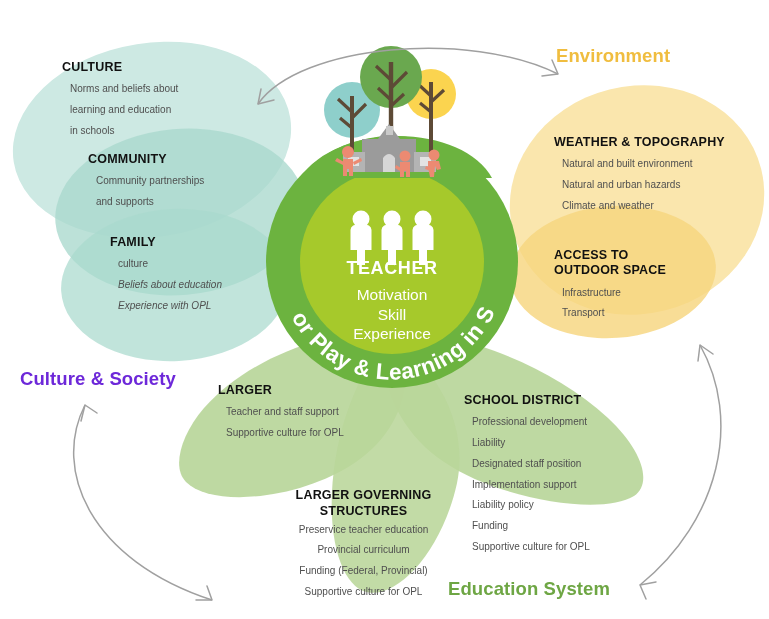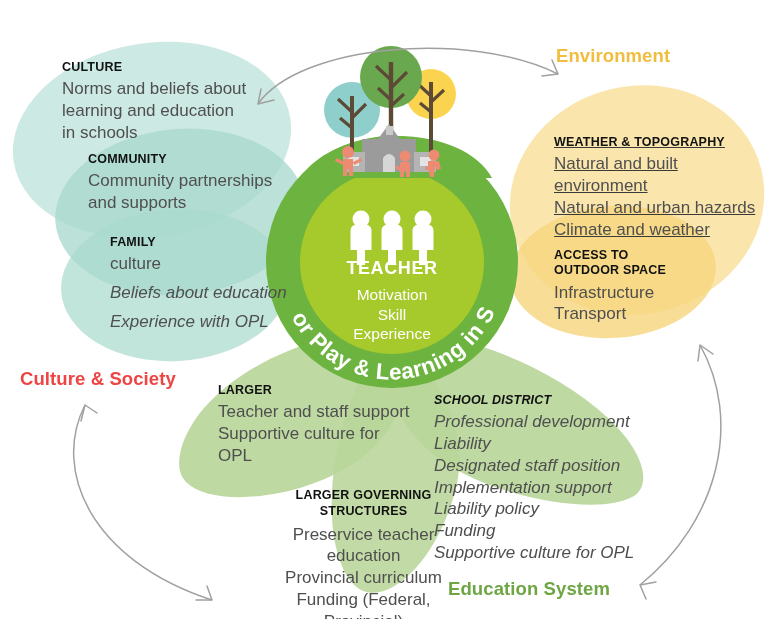--- a/index.html
+++ b/index.html
@@ -11,21 +11,21 @@
     position:relative;
   }
   #stage{position:absolute;left:0;top:0;width:769px;height:619px;}
   svg.layer{position:absolute;left:0;top:0;width:769px;height:619px;}
   .txt{position:absolute;}
   .hdr{
     font-weight:bold;font-size:12.5px;letter-spacing:.2px;
     color:#111111;line-height:1.22;margin:0 0 3px 0;
   }
   .body-line{
-    font-size:17px;line-height:1.28;color:#4f4f4f;margin:0;
+    font-size:10px;line-height:1.28;color:#4f4f4f;margin:8px;
   }
   .body-line.sp{margin-top:7px;font-style:italic;}
   .sectlabel{
     position:absolute;font-weight:bold;font-size:18.5px;letter-spacing:.1px;
   }
   
   .center-txt{position:absolute;text-align:center;color:#ffffff;width:200px;}
   .teacher-word{
     font-size:18px;font-weight:bold;letter-spacing:.6px;
   }
@@ -177,42 +177,42 @@
     <p class="body-line">and supports</p>
   </div>
 
   <div class="txt" style="left:110px;top:235px;width:200px;">
     <p class="hdr">FAMILY</p>
     <p class="body-line">culture</p>
     <p class="body-line sp">Beliefs about education</p>
     <p class="body-line sp">Experience with OPL</p>
   </div>
 
-  <div class="txt" style="left:554px;top:135px;width:215px;text-decoration:underline;">
+  <div class="txt" style="left:554px;top:135px;width:215px;">
     <p class="hdr">WEATHER &amp; TOPOGRAPHY</p>
     <p class="body-line">Natural and built environment</p>
     <p class="body-line">Natural and urban hazards</p>
     <p class="body-line">Climate and weather</p>
   </div>
 
   <div class="txt" style="left:554px;top:248px;width:160px;">
     <p class="hdr">
       <span>ACCESS TO<br>OUTDOOR SPACE</span>
     </p>
     <p class="body-line">Infrastructure</p>
     <p class="body-line">Transport</p>
   </div>
 
   <div class="txt" style="left:218px;top:383px;width:200px;">
     <p class="hdr">LARGER</p>
     <p class="body-line">Teacher and staff support</p>
     <p class="body-line">Supportive culture for OPL</p>
   </div>
 
-  <div class="txt" style="left:434px;top:393px;width:220px;font-style:italic;">
+  <div class="txt" style="left:464px;top:393px;width:220px;">
     <p class="hdr">SCHOOL DISTRICT</p>
     <p class="body-line">Professional development</p>
     <p class="body-line">Liability</p>
     <p class="body-line">Designated staff position</p>
     <p class="body-line">Implementation support</p>
     <p class="body-line">Liability policy</p>
     <p class="body-line">Funding</p>
     <p class="body-line">Supportive culture for OPL</p>
   </div>
 
@@ -226,16 +226,16 @@
   </div>
 
   <div class="center-txt" style="left:292px;top:258px;">
     <div class="teacher-word">TEACHER</div>
     <div class="attr-line" style="margin-top:6px;">Motivation</div>
     <div class="attr-line">Skill</div>
     <div class="attr-line">Experience</div>
   </div>
 
   <div class="sectlabel" style="left:556px;top:45px;color:#f0bd3f;">Environment</div>
-  <div class="sectlabel" style="left:20px;top:368px;color:#ef4444;">Culture &amp; Society</div>
+  <div class="sectlabel" style="left:20px;top:368px;color:#6d28d9;">Culture &amp; Society</div>
   <div class="sectlabel" style="left:448px;top:578px;color:#6ea644;">Education System</div>
 
 </div>
 
 </body></html>

